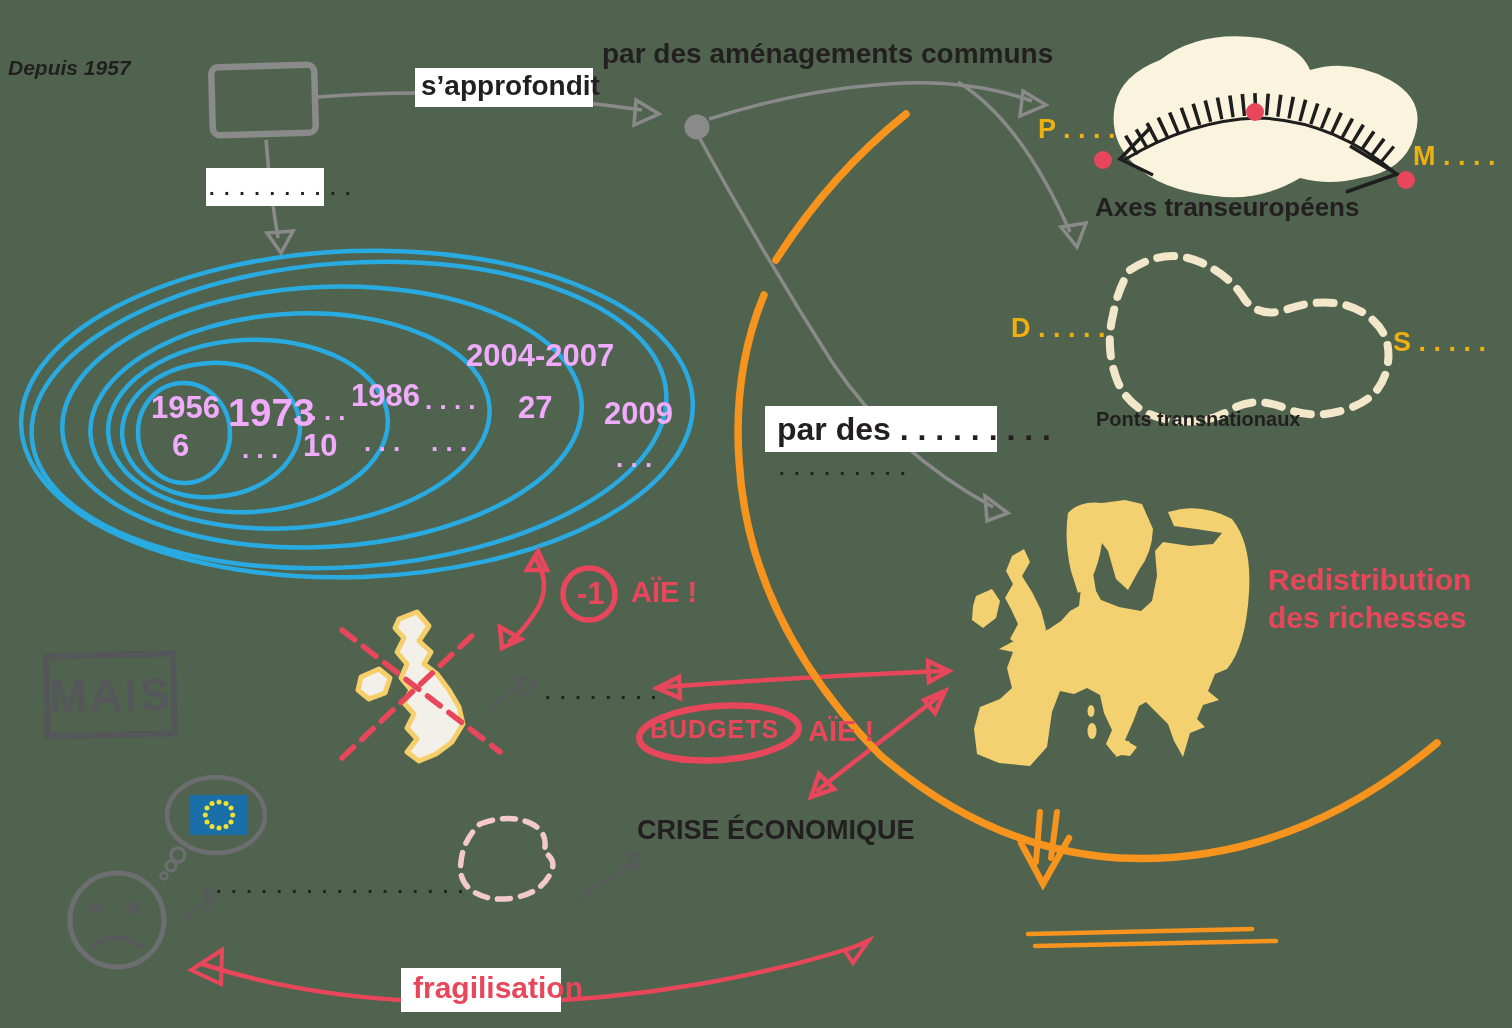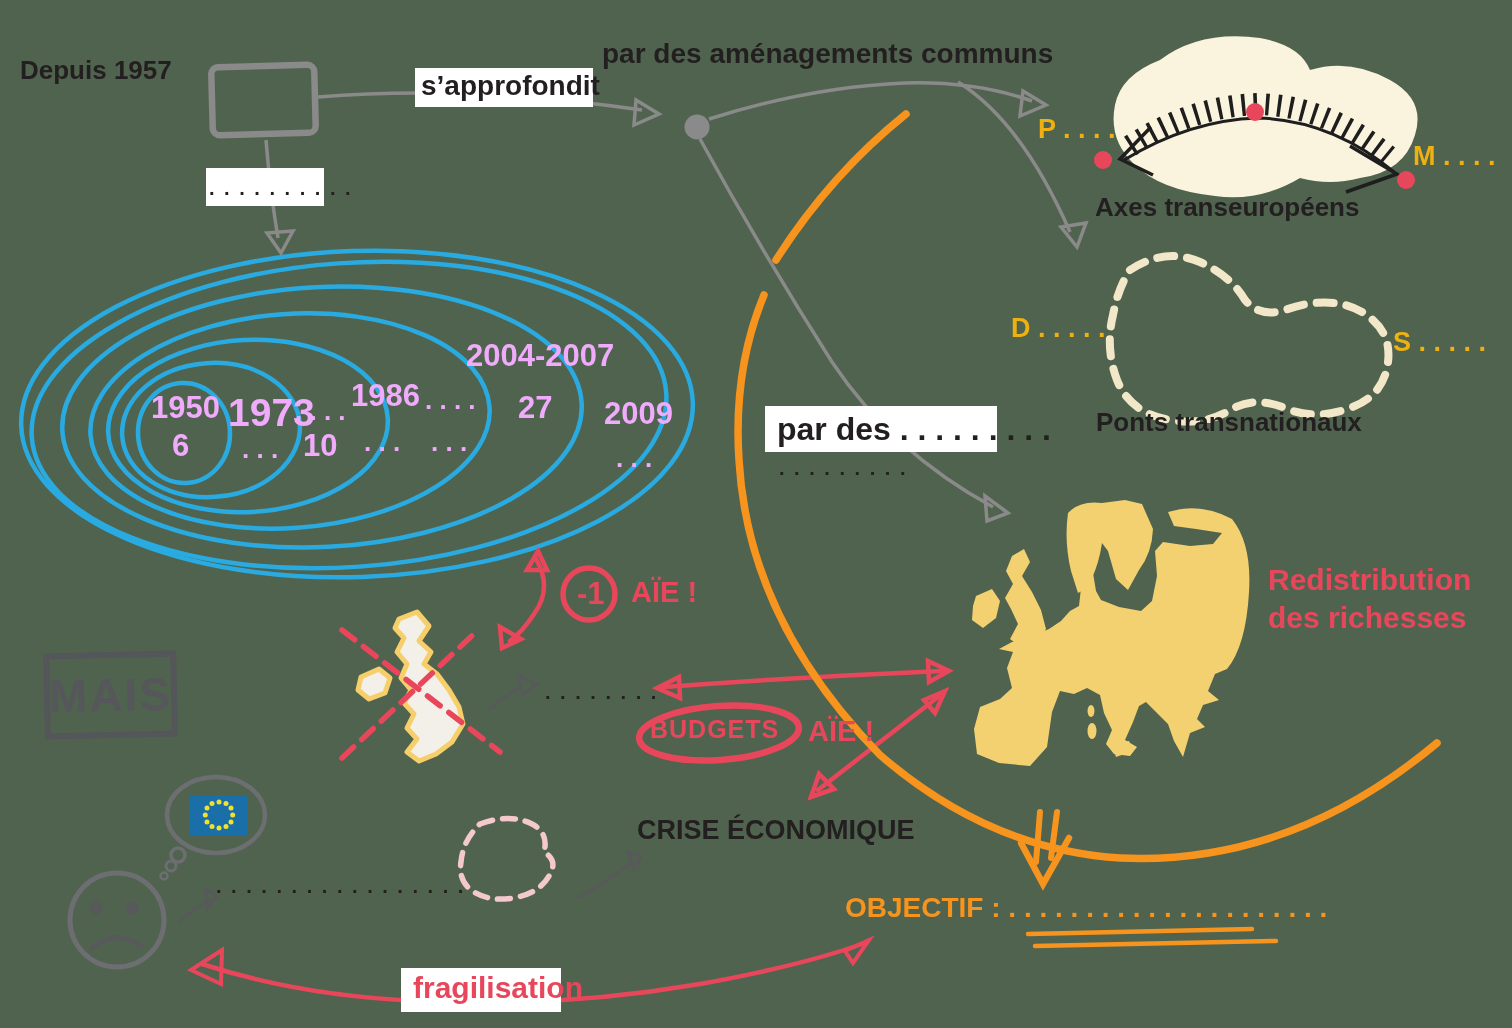--- a/index.html
+++ b/index.html
@@ -153,34 +153,34 @@
 <div class="wbox" style="left:415px;top:68px;width:178px;height:39px;"></div>
 <div class="wbox" style="left:206px;top:168px;width:118px;height:38px;"></div>
 <div class="wbox" style="left:765px;top:406px;width:232px;height:46px;"></div>
 <div class="wbox" style="left:401px;top:968px;width:160px;height:44px;"></div>
 
 <div style="position:absolute;left:44px;top:652px;width:121px;height:74px;border:6px solid #54565a;
             transform:rotate(-1.2deg);z-index:2;display:flex;align-items:center;justify-content:center;">
   <span class="t gray" style="position:static;font-size:46px;letter-spacing:2px;">MAIS</span>
 </div>
 
-<div class="t black" style="left:20px;top:57px;font-size:26px;">Depuis 1957</div>
+<div class="t black" style="left:8px;top:57px;font-size:21px;font-style:italic;">Depuis 1957</div>
 <div class="t black" style="left:421px;top:71px;font-size:28px;">s’approfondit</div>
 <div class="t black" style="left:602px;top:39px;font-size:28px;">par des aménagements communs</div>
 <div class="t black dots" style="left:209px;top:178px;font-size:20px;">. . . . . . . . . .</div>
 
 <div class="t gold" style="left:1038px;top:115px;font-size:27px;font-weight:700;">P . . . .</div>
 <div class="t gold" style="left:1413px;top:142px;font-size:27px;font-weight:700;">M . . . .</div>
 <div class="t black" style="left:1095px;top:194px;font-size:26px;">Axes transeuropéens</div>
 
 <div class="t gold" style="left:1011px;top:314px;font-size:27px;font-weight:700;">D . . . . .</div>
 <div class="t gold" style="left:1393px;top:328px;font-size:27px;font-weight:700;">S . . . . .</div>
-<div class="t black" style="left:1096px;top:409px;font-size:26px;">Ponts transnationaux</div>
-
-<div class="t blue" style="left:151px;top:392px;font-size:31px;">1950</div>
+<div class="t black" style="left:1096px;top:409px;font-size:20px;">Ponts transnationaux</div>
+
+<div class="t blue" style="left:151px;top:392px;font-size:31px;">1956</div>
 <div class="t blue" style="left:172px;top:430px;font-size:31px;">6</div>
 <div class="t blue" style="left:228px;top:392px;font-size:39px;">1973</div>
 <div class="t blue" style="left:295px;top:398px;font-size:26px;font-weight:700;">. . . .</div>
 <div class="t blue" style="left:242px;top:436px;font-size:26px;font-weight:700;">. . .</div>
 <div class="t blue" style="left:303px;top:430px;font-size:31px;">10</div>
 <div class="t blue" style="left:351px;top:380px;font-size:31px;">1986</div>
 <div class="t blue" style="left:425px;top:387px;font-size:26px;font-weight:700;">. . . .</div>
 <div class="t blue" style="left:364px;top:429px;font-size:26px;font-weight:700;">. . .</div>
 <div class="t blue" style="left:431px;top:429px;font-size:26px;font-weight:700;">. . .</div>
 <div class="t blue" style="left:466px;top:340px;font-size:31px;">2004-2007</div>
@@ -194,18 +194,17 @@
 <div class="t red" style="left:577px;top:578px;font-size:31px;">-1</div>
 <div class="t red" style="left:631px;top:577px;font-size:29px;">AÏE !</div>
 <div class="t black dots" style="left:545px;top:682px;font-size:20px;">. . . . . . . .</div>
 <div class="t red" style="left:650px;top:716px;font-size:25px;letter-spacing:1px;">BUDGETS</div>
 <div class="t red" style="left:808px;top:716px;font-size:29px;">AÏE !</div>
 <div class="t black" style="left:637px;top:816px;font-size:27px;">CRISE ÉCONOMIQUE</div>
 
 <div class="t red" style="left:1268px;top:564px;font-size:30px;">Redistribution</div>
 <div class="t red" style="left:1268px;top:602px;font-size:30px;">des richesses</div>
 
-<div class="t orange" style="left:845px;top:893px;font-size:28px;">OBJECTIF : . . . . . . . . . . . . . . . . . . . . .</div>
 
 <div class="t black dots" style="left:216px;top:876px;font-size:20px;">. . . . . . . . . . . . . . . . .</div>
 <div class="t red" style="left:413px;top:972px;font-size:30px;">fragilisation</div>
 
 </div>
 
 </body></html>

